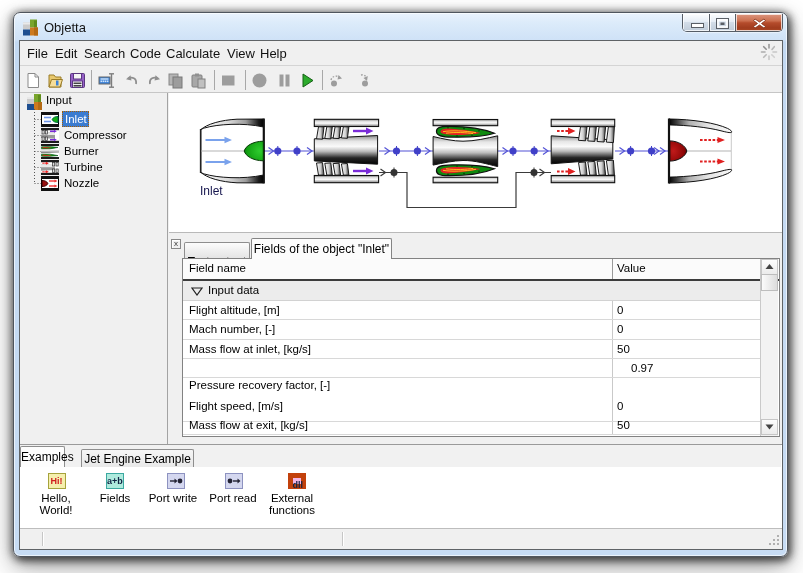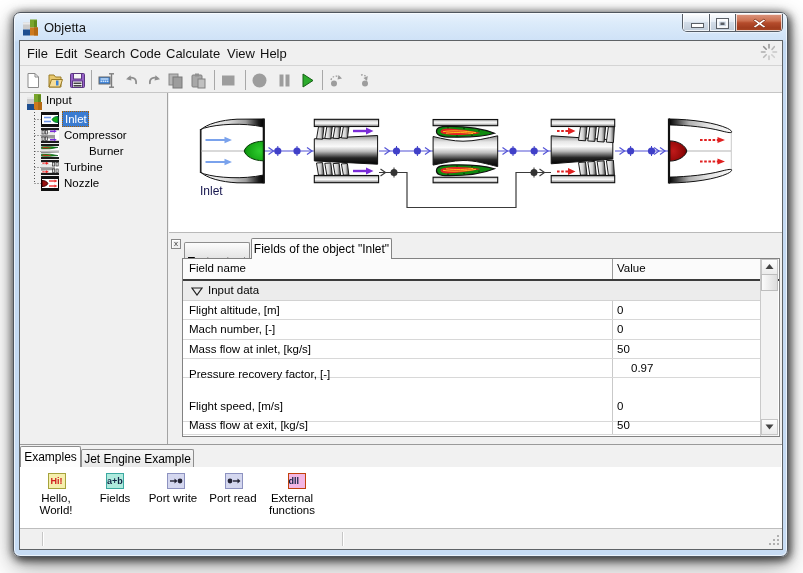--- a/index.html
+++ b/index.html
@@ -222,21 +222,21 @@
         <rect x="0" y="0" width="18" height="15" fill="#fff"></rect>
         <rect x="0" y="0" width="18" height="2" fill="#1c1c1c"></rect>
         <rect x="0" y="13" width="18" height="2" fill="#1c1c1c"></rect>
         <path d="M0.5,2.8 Q9,2.2 17,3.4 Q9,5.6 0.5,4.8 Z" fill="#12a012" stroke="#041" stroke-width="0.6"></path>
         <path d="M1.5,3.3 Q7,2.9 11,3.7 Q7,4.5 1.5,4.3 Z" fill="#e22"></path>
         <path d="M0.5,12.2 Q9,12.8 17,11.6 Q9,9.4 0.5,10.2 Z" fill="#12a012" stroke="#041" stroke-width="0.6"></path>
         <path d="M1.5,11.7 Q7,12.1 11,11.3 Q7,10.5 1.5,10.7 Z" fill="#e22"></path>
         <path d="M0,5.8 L18,6.4 L18,8.6 L0,9.2 Z" fill="#888"></path>
           <path d="M0,5.8 L18,6.4 L18,7.4 L0,7.4 Z" fill="#e6e6e6"></path>
       </svg>
-      <span class="treetxt" style="left:44px; top:52px;margin-left:25px;">Burner</span>
+      <span class="treetxt" style="left:44px; top:52px;">Burner</span>
       <svg class="abs" style="left:21px; top:67px;" width="18" height="15" viewBox="0 0 18 15">
         <rect x="0" y="0" width="18" height="15" fill="#fff"></rect>
         <rect x="0" y="0" width="18" height="2.2" fill="#1c1c1c"></rect>
         <rect x="0" y="12.8" width="18" height="2.2" fill="#1c1c1c"></rect>
         <path d="M0,4.2 L14,5 L14,10 L0,10.8 Z" fill="#999"></path>
           <path d="M0,4.2 L14,5 L14,7.2 L0,7.2 Z" fill="#e8e8e8"></path>
         <rect x="11.5" y="2.4" width="2.2" height="3.6" fill="#ddd" stroke="#333" stroke-width="0.7"></rect>
         <rect x="15" y="2.4" width="2.2" height="3.6" fill="#ddd" stroke="#333" stroke-width="0.7"></rect>
         <rect x="11.5" y="9" width="2.2" height="3.6" fill="#ddd" stroke="#333" stroke-width="0.7"></rect>
         <rect x="15" y="9" width="2.2" height="3.6" fill="#ddd" stroke="#333" stroke-width="0.7"></rect>
@@ -463,21 +463,21 @@
       </div>
       <div class="row" style="top:61px; height:19.5px; border-bottom:1px solid #d8d8d8; width:577px;">
         <span class="abs" style="left:6px; top:3px;">Mach number, [-]</span>
           <span class="abs" style="left:434px; top:3px;">0</span>
       </div>
       <div class="row" style="top:80.5px; height:19px; border-bottom:1px solid #d8d8d8; width:577px;">
         <span class="abs" style="left:6px; top:3px;">Mass flow at inlet, [kg/s]</span>
           <span class="abs" style="left:434px; top:3px;">50</span>
       </div>
       <div class="row" style="top:99.5px; height:19px; border-bottom:1px solid #d8d8d8; width:577px;">
-        <span class="abs" style="left:6px; top:9px;">Pressure recovery factor, [-]</span>
+        <span class="abs" style="left:6px; top:20px;">Pressure recovery factor, [-]</span>
           <span class="abs" style="left:434px; top:3px;padding-left:14px;">0.97</span>
       </div>
       <div class="row" style="top:137.5px; height:25px; border-bottom:1px solid #d8d8d8; width:577px;">
         <span class="abs" style="left:6px; top:3px;">Flight speed, [m/s]</span>
           <span class="abs" style="left:434px; top:3px;">0</span>
       </div>
       <div class="row" style="top:156.5px; height:19px; border-bottom:1px solid #d8d8d8; width:577px;">
         <span class="abs" style="left:6px; top:3px;">Mass flow at exit, [kg/s]</span>
           <span class="abs" style="left:434px; top:3px;">50</span>
       </div>
@@ -492,39 +492,39 @@
         <div class="abs" style="left:0; top:160px; width:17px; height:16px; background:linear-gradient(180deg,#fdfdfd,#ebebeb); border:1px solid #c6c6c6;">
           <svg width="15" height="14" viewBox="0 0 15 14">
               <path d="M7.5,9.5 L11.5,4.5 L3.5,4.5 Z" fill="#444"></path>
             </svg>
         </div>
       </div>
     </div>
     <div id="expanel">
       <div class="abs" style="left:0; top:0; width:761px; height:22px; background:#f1f1f1;"></div>
       <div class="abs" style="left:61px; top:4px; width:113px; height:18px; background:linear-gradient(180deg,#f6f6f6,#e8e8e8); border:1px solid #8e8e8e; border-bottom:none; border-radius:2px 2px 0 0; font-size:12px; text-align:center; padding-top:2px;">Jet Engine Example</div>
-      <div class="abs" style="left:0px; top:1px; width:61px; height:21px; background:#fdfdfd; border:1px solid #8e8e8e; border-bottom:none; border-radius:2px 2px 0 0; font-size:12px; text-align:center; padding-top:3px; z-index:2;">Examples</div>
+      <div class="abs" style="left:0px; top:1px; width:45px; height:21px; background:#fdfdfd; border:1px solid #8e8e8e; border-bottom:none; border-radius:2px 2px 0 0; font-size:12px; text-align:center; padding-top:3px; z-index:2;">Examples</div>
       <div class="abs" style="left:0; top:22px; width:761px; height:62px; background:#fff;"></div>
       <div class="abs" style="left:27.5px; top:28px; width:18px; height:16px; background:#f5efad; border:1px solid #a6a33c; text-align:center; font-size:9px; font-weight:bold; color:#d02020; line-height:15px;">Hi!</div>
       <div class="abs" style="left:86px; top:28px; width:18px; height:16px; background:#aeeadd; border:1px solid #3ba8a0; text-align:center; font-size:9px; font-weight:bold; color:#112244; line-height:15px;">a+b</div>
       <div class="abs" style="left:147px; top:28px; width:18px; height:16px; background:#d4d7ef; border:1px solid #8d92c0;">
         <svg width="16" height="14" viewBox="0 0 16 14">
             <line x1="2" y1="7" x2="8" y2="7" stroke="#223" stroke-width="1.4"></line>
             <path d="M6.5,4.5 L9.5,7 L6.5,9.5 Z" fill="#223"></path>
             <circle cx="12" cy="7" r="2.4" fill="#223"></circle>
           </svg>
       </div>
       <div class="abs" style="left:205px; top:28px; width:18px; height:16px; background:#d4d7ef; border:1px solid #8d92c0;">
         <svg width="16" height="14" viewBox="0 0 16 14">
             <circle cx="4" cy="7" r="2.4" fill="#223"></circle>
             <line x1="7" y1="7" x2="13" y2="7" stroke="#223" stroke-width="1.4"></line>
             <path d="M11.5,4.5 L14.5,7 L11.5,9.5 Z" fill="#223"></path>
           </svg>
       </div>
-      <div class="abs" style="left:267.5px; top:28px; width:18px; height:16px; background:#f2b6e4; border:1px solid #c2410c; font-size:9px; font-weight:bold; color:#112244; line-height:15px;">dll</div>
+      <div class="abs" style="left:267.5px; top:28px; width:18px; height:16px; background:#f2b6e4; border:5px solid #c2410c; font-size:9px; font-weight:bold; color:#112244; line-height:15px;">dll</div>
       <div class="abs" style="left:-4px; top:47px; width:80px; text-align:center; line-height:12px;">Hello,<br>World!</div>
       <div class="abs" style="left:55px; top:47px; width:80px; text-align:center;">Fields</div>
       <div class="abs" style="left:113px; top:47px; width:80px; text-align:center;">Port write</div>
       <div class="abs" style="left:173px; top:47px; width:80px; text-align:center;">Port read</div>
       <div class="abs" style="left:232px; top:47px; width:80px; text-align:center; line-height:12px;">External<br>functions</div>
     </div>
     <div id="statusbar">
       <div class="abs" style="left:22px; top:3px; width:1px; height:14px; background:#c6c6c6; box-shadow:1px 0 0 #fff;"></div>
       <div class="abs" style="left:322px; top:3px; width:1px; height:14px; background:#c6c6c6; box-shadow:1px 0 0 #fff;"></div>
       <svg class="abs" style="right:2px; bottom:2px;" width="12" height="12" viewBox="0 0 12 12">

